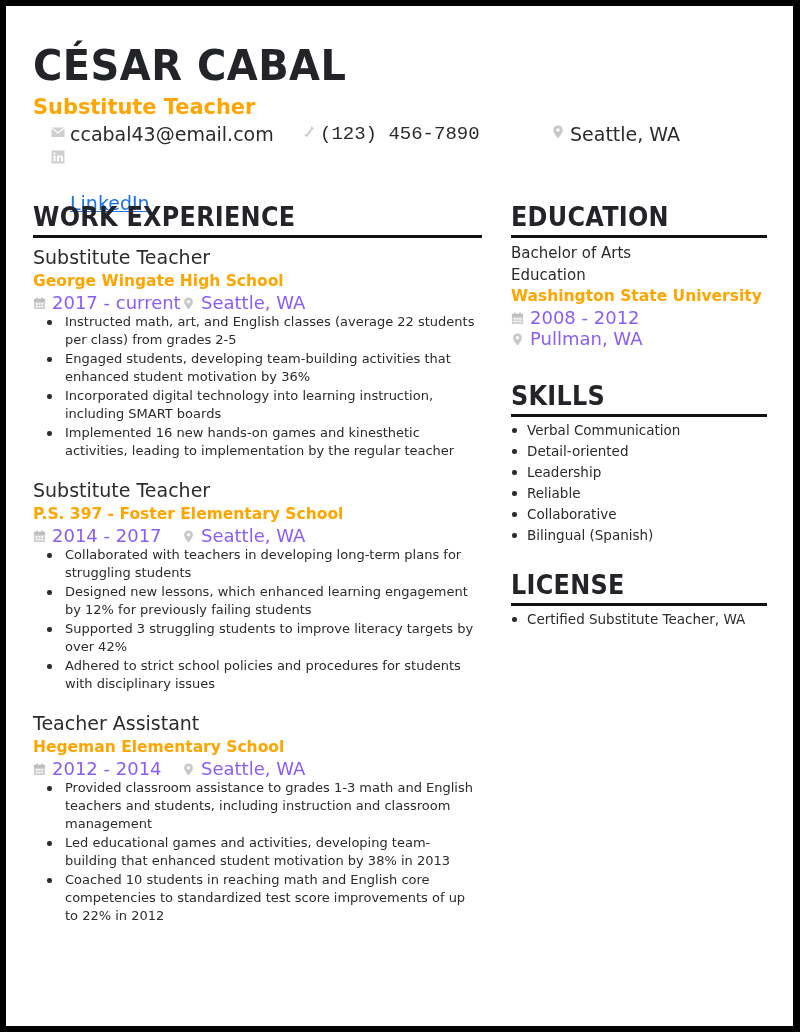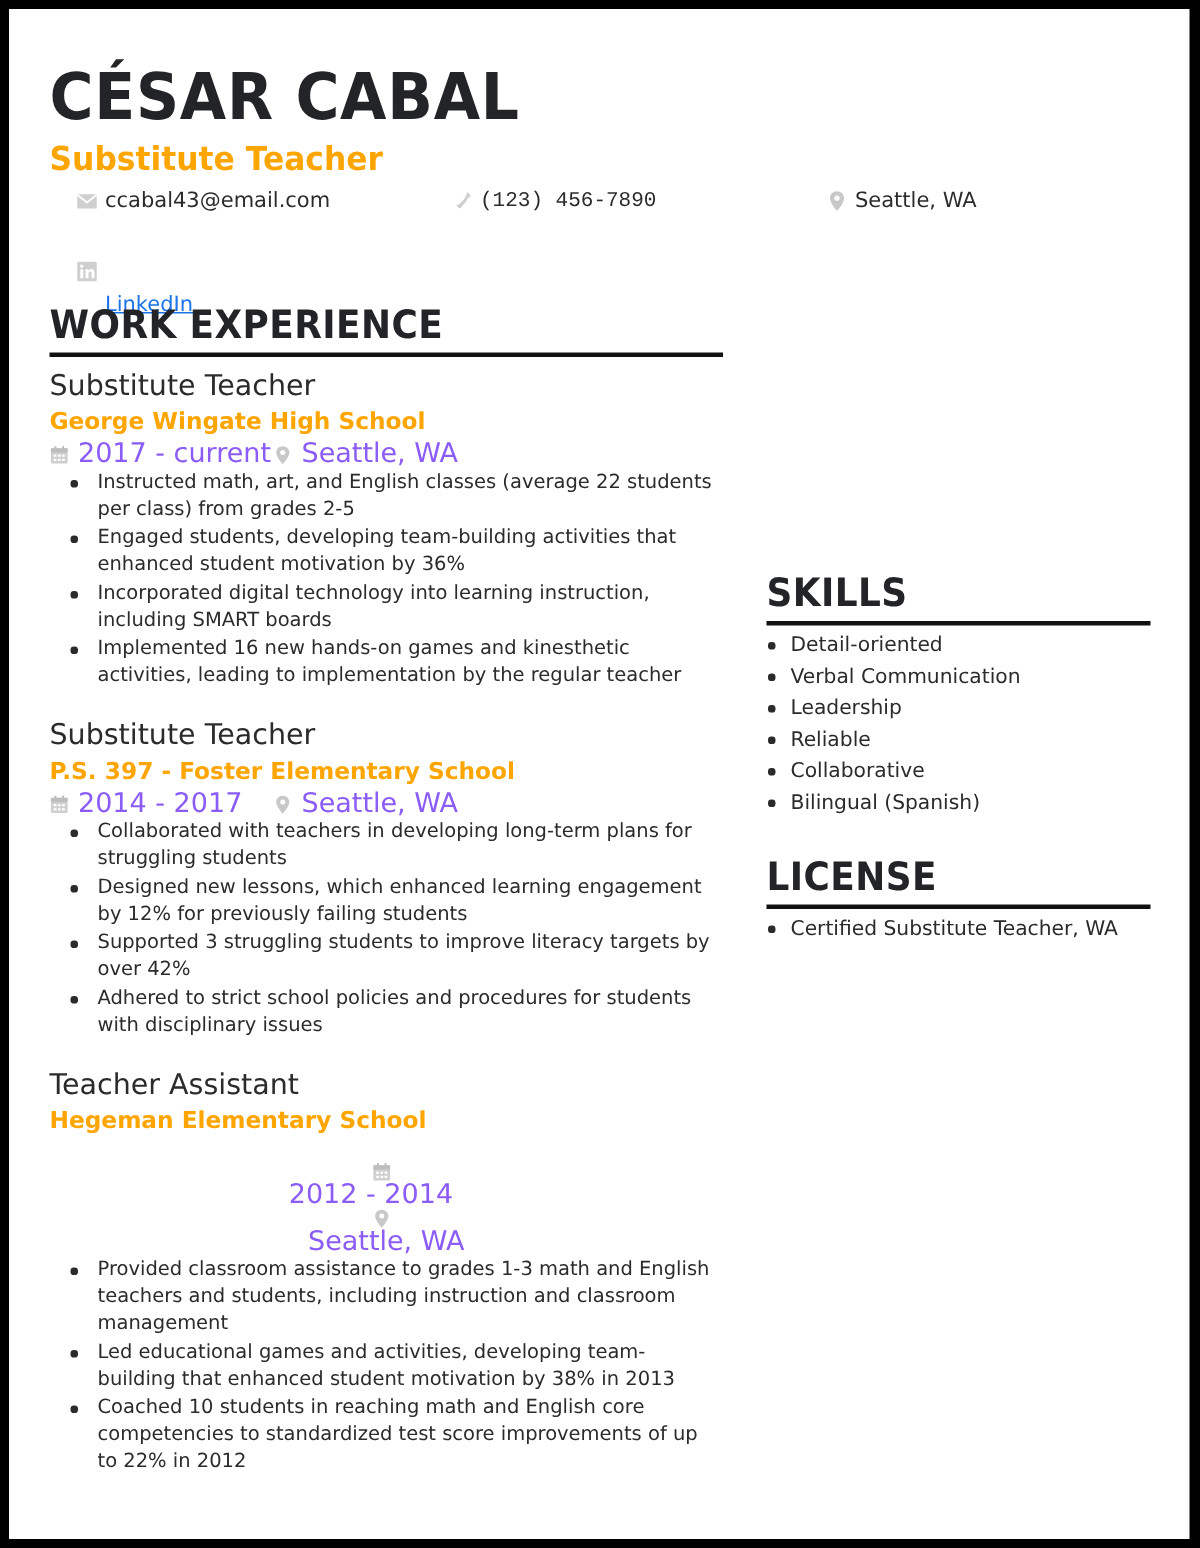--- a/index.html
+++ b/index.html
@@ -14,21 +14,21 @@
       left: 27px; top: 34px;
       font-family: "DejaVu Sans", sans-serif; font-weight: bold;
       font-size: 43px; letter-spacing: 0.5px; color: #222428; line-height: 50px;
       transform: scaleX(0.93); transform-origin: left center;
     }
     .title {
       left: 27px; top: 86px;
       font-weight: bold; font-size: 22px; color: #FFA500; line-height: 30px;
       transform: scaleX(0.95); transform-origin: left center;
     }
-    .contact { font-size: 14px; color: #2b2b2b; line-height: 18px; display: flex; align-items: center; padding-left: 16px; }
+    .contact { font-size: 19px; color: #2b2b2b; line-height: 18px; display: flex; align-items: flex-start; padding-left: 16px; }
     .contact .ic { width: 14px; height: 14px; margin-right: 5px; display: inline-block; }
     .link { color: #1a73e8; text-decoration: underline; margin-top: 44px; }
 
     .sec-head {
       font-weight: bold; font-size: 26px; color: #222428; line-height: 32px;
       transform: scaleX(0.92); transform-origin: left center; letter-spacing: 0.3px;
     }
     .rule { height: 3px; background: #111; }
 
     .job-title { font-size: 19px; color: #2b2b2b; line-height: 24px; }
@@ -160,45 +160,64 @@
         <li>Collaborated with teachers in developing long-term plans for struggling students</li>
         <li>Designed new lessons, which enhanced learning engagement by 12% for previously failing students</li>
         <li>Supported 3 struggling students to improve literacy targets by over 42%</li>
         <li>Adhered to strict school policies and procedures for students with disciplinary issues</li>
       </ul>
     </div>
 
     <div style="margin-top:18px;">
       <div class="job-title">Teacher Assistant</div>
       <div class="org" style="margin-top:2px;">Hegeman Elementary School</div>
-      <div class="meta" style="margin-top:18px;flex-direction:column;">
+      <div class="meta" style="margin-top:3px;">
         <svg class="ic">
             <use href="#i-cal"></use>
           </svg>
         <span style="width:130px; display:inline-block;">2012 - 2014</span>
         <svg class="ic">
             <use href="#i-pin"></use>
           </svg>
         <span>Seattle, WA</span>
       </div>
       <ul class="bullets" style="margin-top:1px;">
         <li>Provided classroom assistance to grades 1-3 math and English teachers and students, including instruction and classroom management</li>
         <li>Led educational games and activities, developing team-building that enhanced student motivation by 38% in 2013</li>
         <li>Coached 10 students in reaching math and English core competencies to standardized test score improvements of up to 22% in 2012</li>
       </ul>
     </div>
   </div>
 
+  <div class="abs" style="left:505px; top:195px; width:256px;">
+    <div class="sec-head">EDUCATION</div>
+    <div class="rule" style="margin-top:2px;"></div>
+    <div class="edu-line" style="margin-top:4px;">Bachelor of Arts</div>
+    <div class="edu-line">Education</div>
+    <div class="org">Washington State University</div>
+    <div class="meta" style="margin-top:3px;">
+      <svg class="ic">
+          <use href="#i-cal"></use>
+        </svg>
+      <span>2008 - 2012</span>
+    </div>
+    <div class="meta" style="margin-top:3px;">
+      <svg class="ic">
+          <use href="#i-pin"></use>
+        </svg>
+      <span>Pullman, WA</span>
+    </div>
+  </div>
 
   <div class="abs" style="left:505px; top:374px; width:256px;">
     <div class="sec-head">SKILLS</div>
     <div class="rule" style="margin-top:2px;"></div>
     <ul class="bullets side" style="margin-top:3px;">
+      <li>Verbal Communication</li>
       <li>Detail-oriented</li>
-      <li>Verbal Communication</li>
       <li>Leadership</li>
       <li>Reliable</li>
       <li>Collaborative</li>
       <li>Bilingual (Spanish)</li>
     </ul>
   </div>
 
   <div class="abs" style="left:505px; top:563px; width:256px;">
     <div class="sec-head">LICENSE</div>
     <div class="rule" style="margin-top:2px;"></div>

